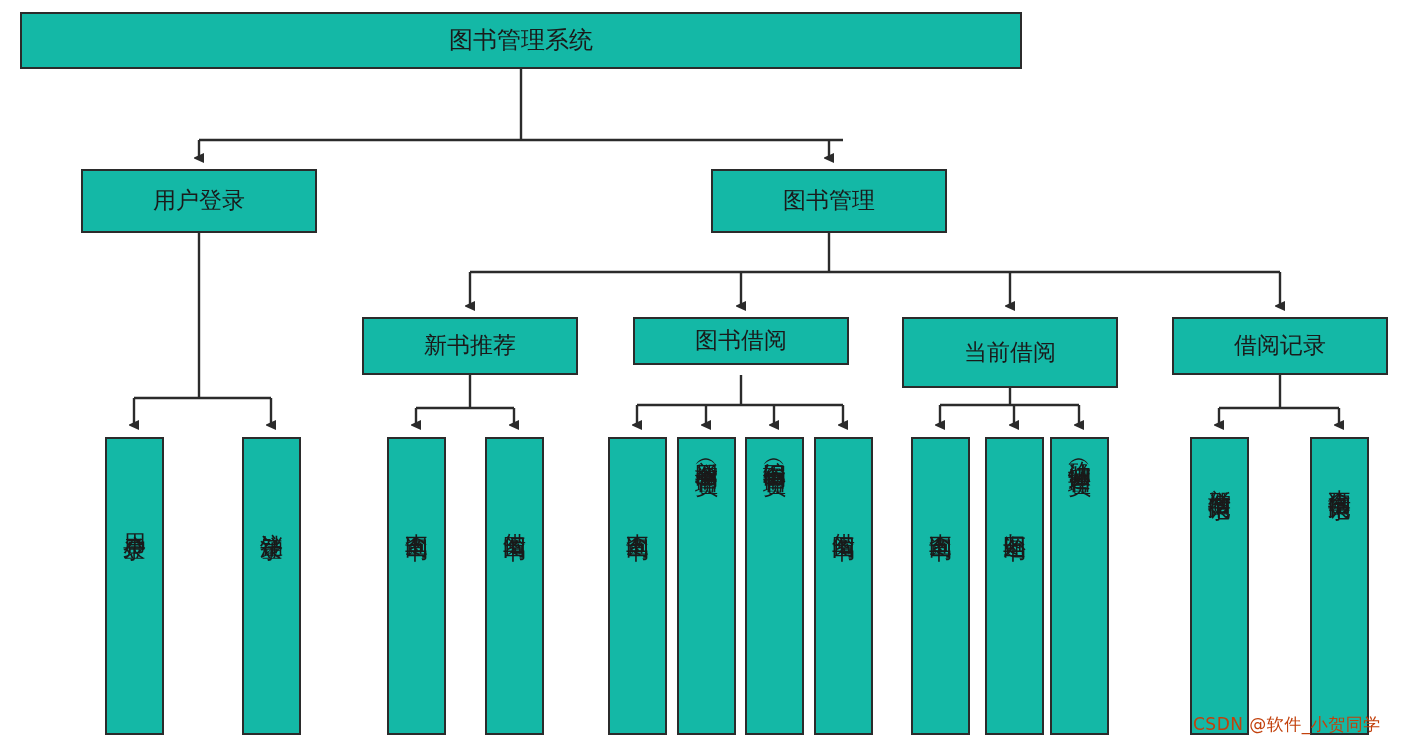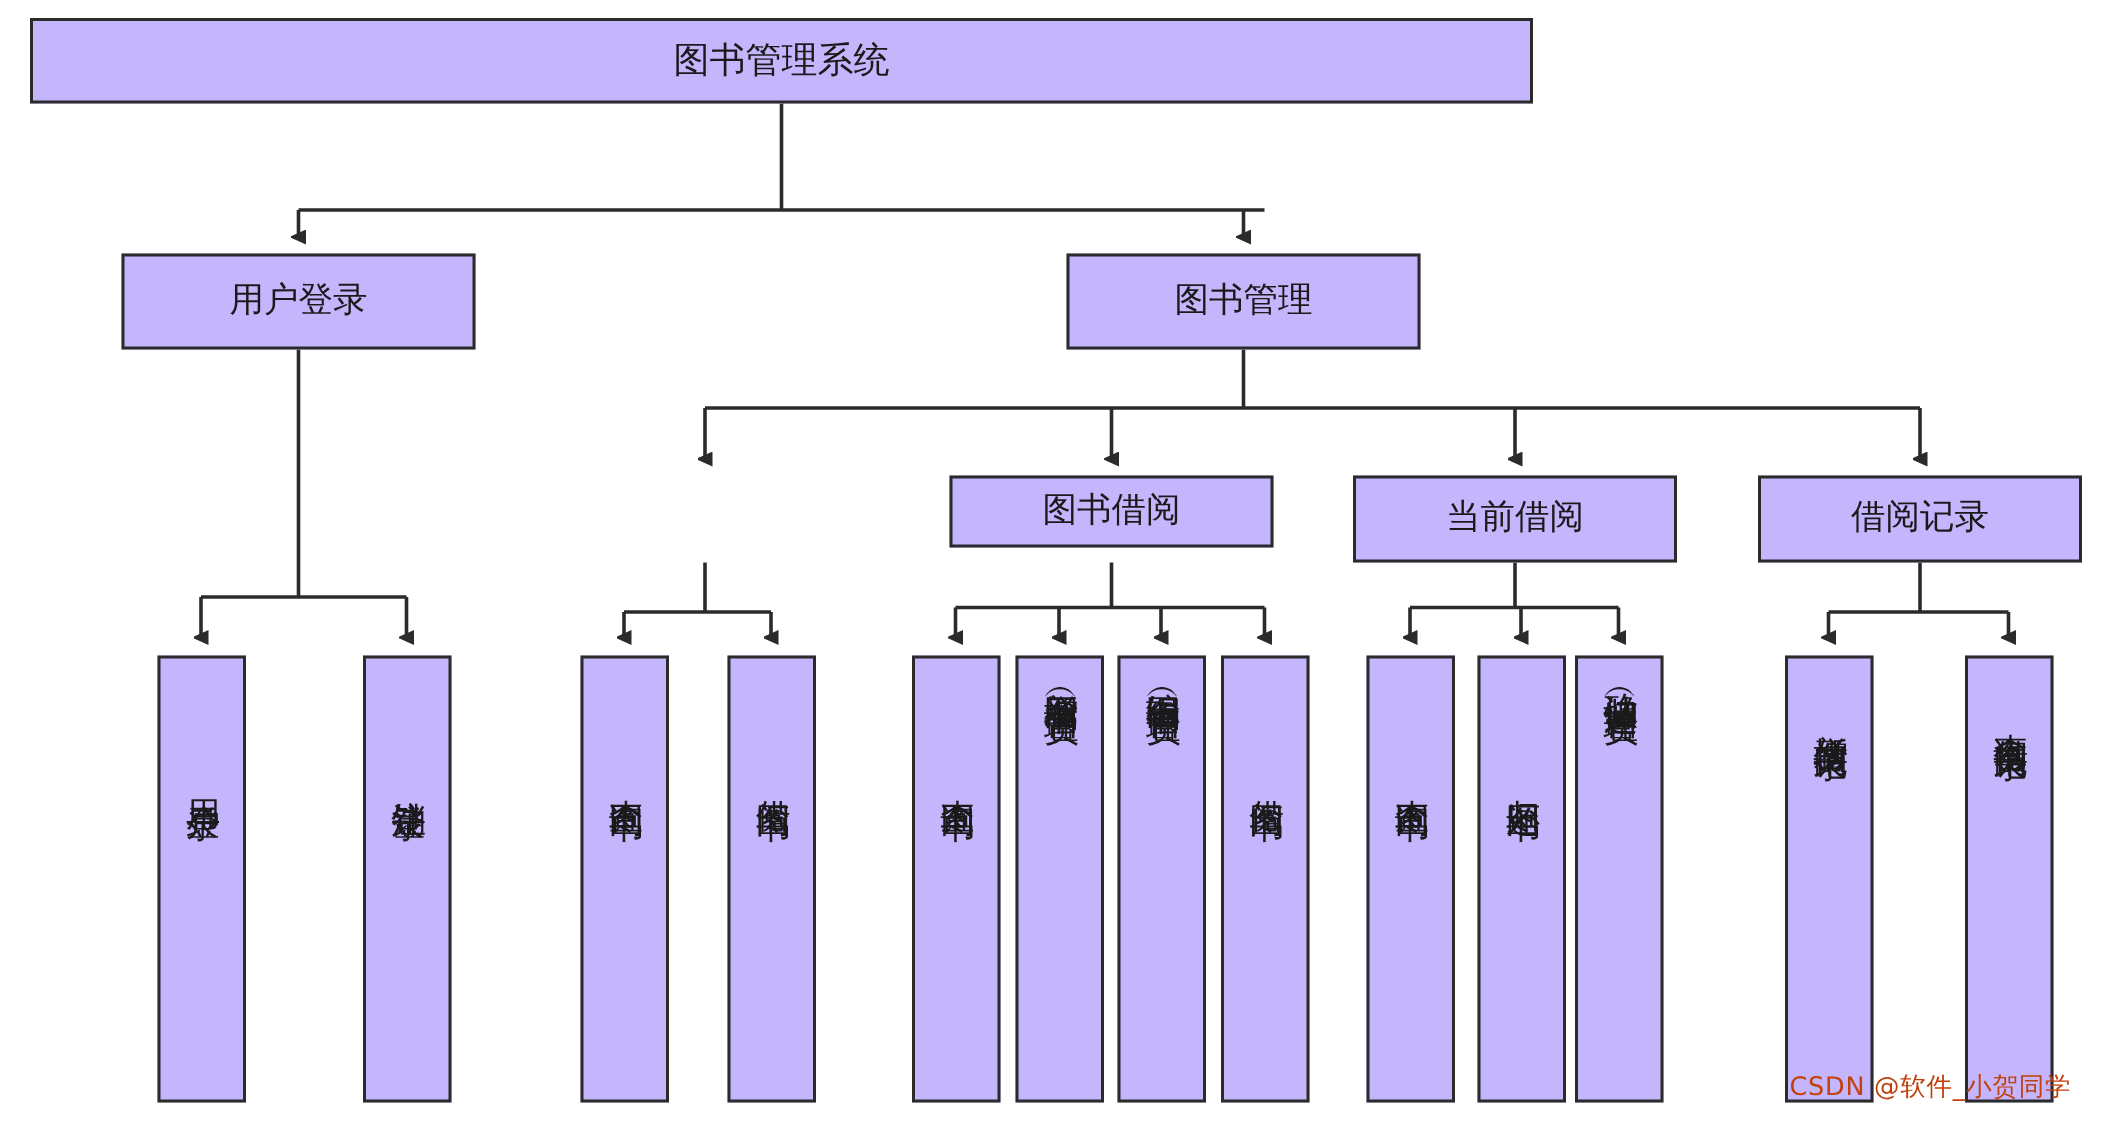--- a/index.html
+++ b/index.html
@@ -21,21 +21,21 @@
     position: absolute;
     left: 0;
     top: 0;
     width: 1405px;
     height: 747px;
     pointer-events: none;
   }
   .node {
     position: absolute;
     box-sizing: border-box;
-    background: #c4b5fd;
+    background: #14b8a6;
     border: 2px solid #2b2b2b;
     display: flex;
     align-items: center;
     justify-content: center;
     color: #1a1a1a;
   }
   .node .lbl {
     display: block;
     text-align: center;
     line-height: 1.12;
@@ -128,24 +128,27 @@
     <span class="lbl">图书管理系统</span>
   </div>
 
   <div class="node h" style="left:81px; top:169px; width:236px; height:64px;">
     <span class="lbl">用户登录</span>
   </div>
   <div class="node h" style="left:711px; top:169px; width:236px; height:64px;">
     <span class="lbl">图书管理</span>
   </div>
 
+  <div class="node h" style="left:362px; top:317px; width:216px; height:58px;">
+    <span class="lbl">新书推荐</span>
+  </div>
   <div class="node h" style="left:633px; top:317px; width:216px; height:48px;">
     <span class="lbl">图书借阅</span>
   </div>
-  <div class="node h" style="left:902px; top:317px; width:216px; height:58px;">
+  <div class="node h" style="left:902px; top:317px; width:216px; height:71px;">
     <span class="lbl">当前借阅</span>
   </div>
   <div class="node h" style="left:1172px; top:317px; width:216px; height:58px;justify-content:center;">
     <span class="lbl">借阅记录</span>
   </div>
 
   <div class="node v" style="left:105px; top:437px; width:59px; height:298px; padding-top:76px;">
     <span class="lbl">用户登录</span>
   </div>
   <div class="node v" style="left:242px; top:437px; width:59px; height:298px; padding-top:76px;">

